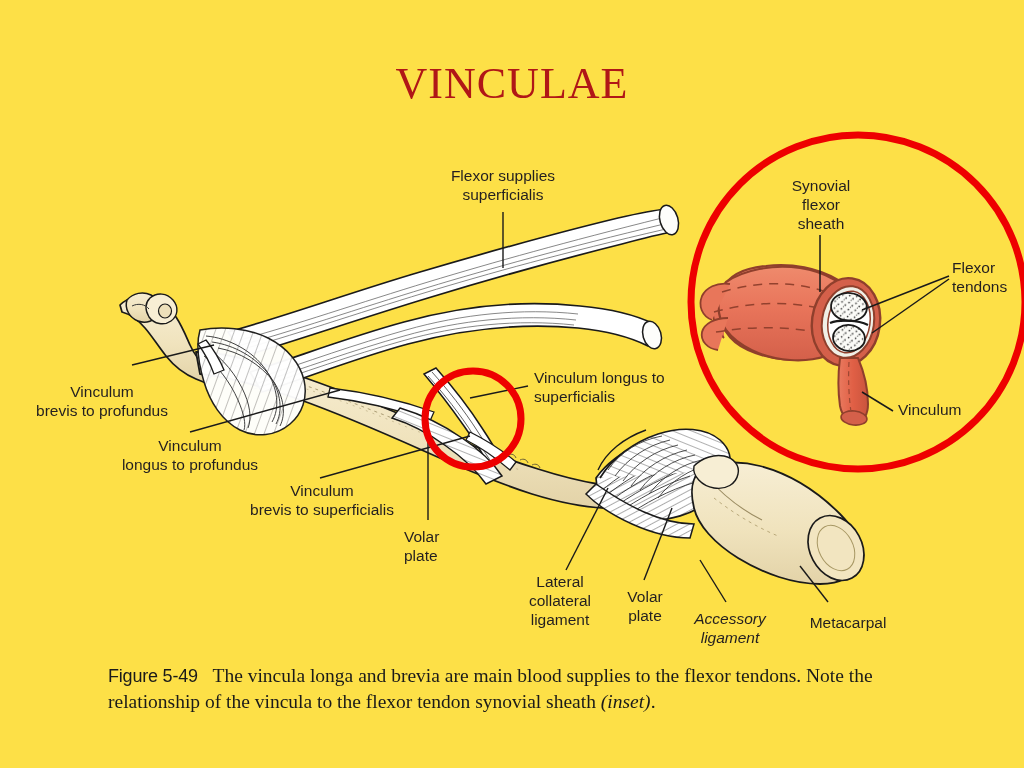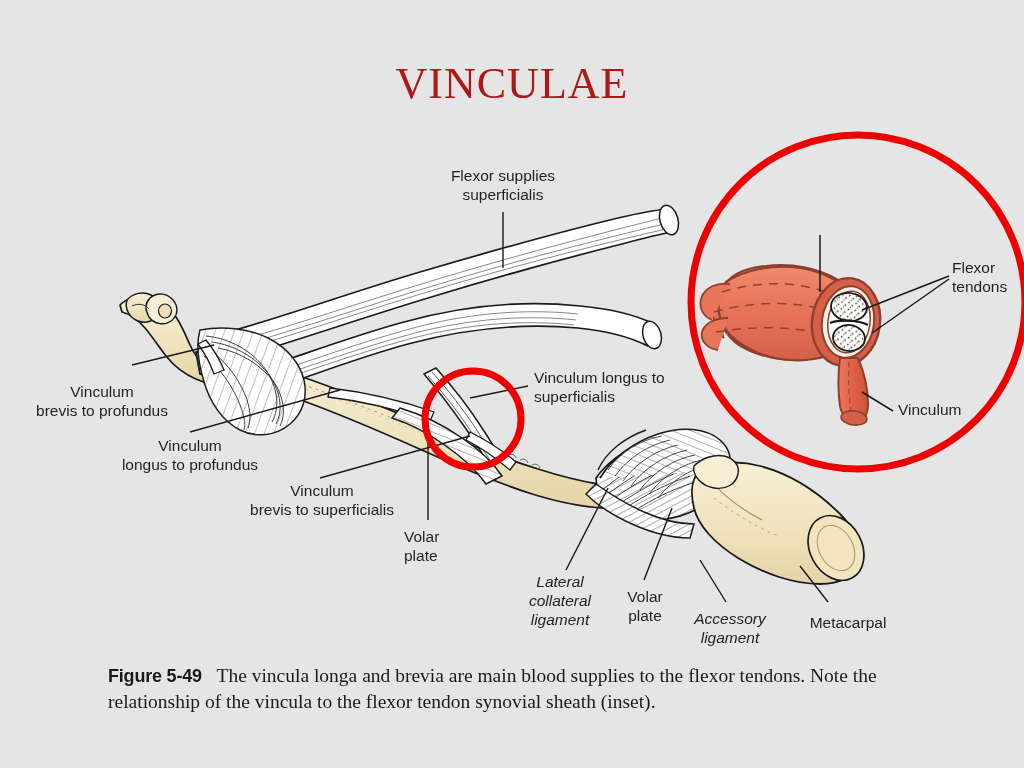--- a/index.html
+++ b/index.html
@@ -4,21 +4,21 @@
 <style>
   html, body {
     margin: 0;
     padding: 0;
     background: #ffffff;
   }
   #page {
     position: relative;
     width: 1024px;
     height: 768px;
-    background: #e5e5e5;
+    background: #fde047;
     overflow: hidden;
     font-family: "Liberation Sans", sans-serif;
   }
 
   
   #title {
     position: absolute;
     left: 0;
     top: 58px;
     width: 1024px;
@@ -49,25 +49,25 @@
     left: 108px;
     top: 663px;
     width: 820px;
     font-family: "Liberation Serif", serif;
     font-size: 19.5px;
     line-height: 25px;
     color: #1a1a1a;
   }
   #caption .fignum {
     font-family: "Liberation Sans", sans-serif;
-    font-weight: bold;
+    font-weight: normal;
     font-size: 18px;
     letter-spacing: -0.2px;
   }
-  #caption .ital { }
+  #caption .ital { font-style: italic; }
 
   
   svg.layer {
     position: absolute;
     left: 0; top: 0;
     width: 1024px; height: 768px;
     overflow: visible;
   }
   svg.layer.artwork { pointer-events: none; }
 </style>
@@ -317,32 +317,35 @@
 
   <div class="lbl center" style="left:212px; top:481px; width:220px;">Vinculum
 brevis to superficialis</div>
 
   <div class="lbl left" style="left:534px; top:368px; width:190px;">Vinculum longus to
 superficialis</div>
 
   <div class="lbl left" style="left:404px; top:527px; width:80px;">Volar
 plate</div>
 
-  <div class="lbl center" style="left:512px; top:572px; width:96px;font-style:italic;">Lateral
+  <div class="lbl center" style="left:512px; top:572px; width:96px;">Lateral
 collateral
 ligament</div>
 
   <div class="lbl center" style="left:612px; top:587px; width:66px;">Volar
 plate</div>
 
   <div class="lbl center" style="left:678px; top:609px; width:104px;font-style:italic;">Accessory
 ligament</div>
 
   <div class="lbl center" style="left:796px; top:613px; width:104px;">Metacarpal</div>
 
+  <div class="lbl center" style="left:768px; top:176px; width:106px;">Synovial
+flexor
+sheath</div>
 
   <div class="lbl left" style="left:952px; top:258px; width:90px;">Flexor
 tendons</div>
 
   <div class="lbl left" style="left:898px; top:400px; width:110px;">Vinculum</div>
 
   <div id="caption">
     <span class="fignum">Figure 5-49</span><span>&nbsp;&nbsp;&nbsp;</span><span>The vincula longa and brevia are main blood supplies to the flexor tendons. Note the relationship of the vincula to the flexor tendon synovial sheath </span><span class="ital">(inset)</span><span>.</span>
   </div>
 

